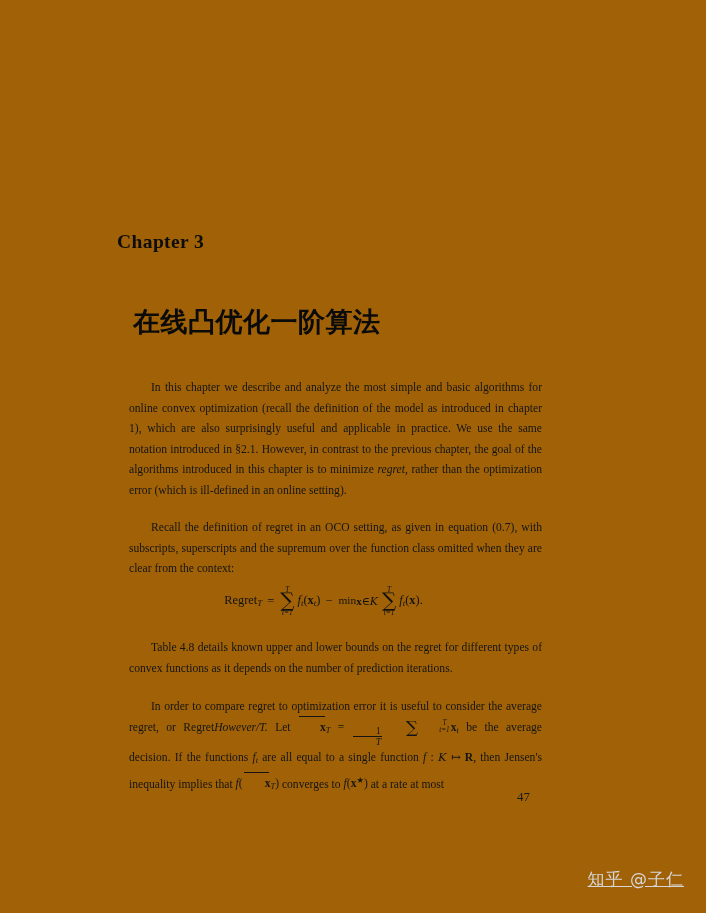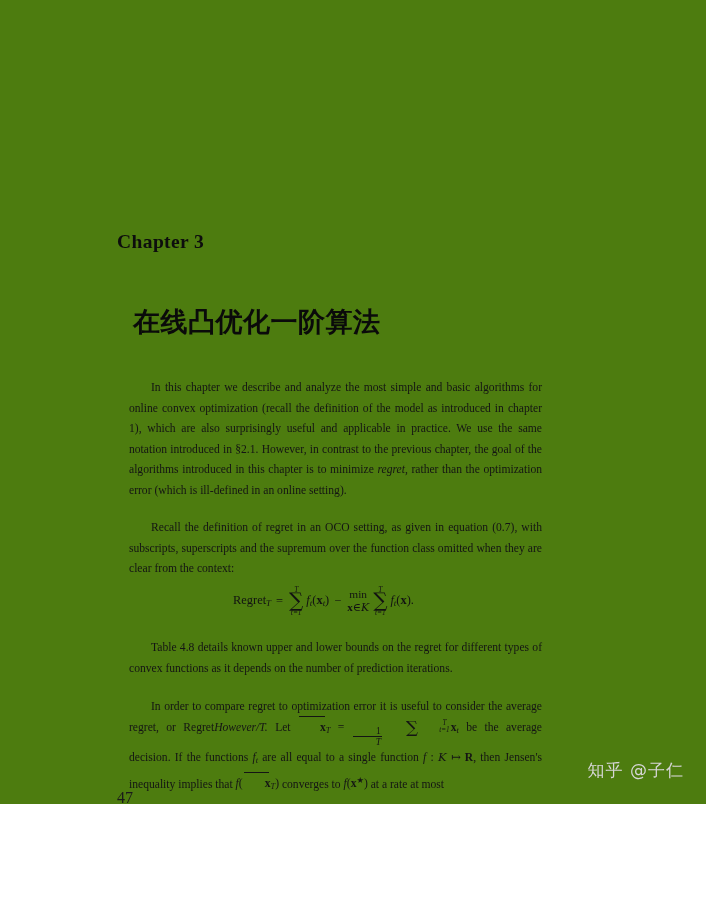--- a/index.html
+++ b/index.html
@@ -14,22 +14,22 @@
     overflow: hidden;
     font-family: "Liberation Serif", "DejaVu Serif", serif;
     color: #111111;
     -webkit-font-smoothing: antialiased;
   }
 
   .page {
     position: absolute;
     left: 0; top: 0;
     width: 706px;
-    height: 804px;
-    background: #4d7c0f;
+    height: 913px;
+    background: #a16207;
   }
 
   .content {
     position: absolute;
     left: 117px;
     top: 0;
     width: 413px;
   }
 
   
@@ -134,21 +134,20 @@
   .sum .lim.top { margin-bottom: -1px; }
   .sum .lim.bot { margin-top: -1px; }
   .sum .big {
     font-size: 20px;
     line-height: 0.86;
     font-family: "DejaVu Serif", serif;
   }
 
   .minop {
     display: inline-flex;
-    flex-direction: column;
     align-items: center;
     justify-content: center;
     line-height: 1;
     margin: 0 1px;
   }
   .minop .op { font-size: 11.4px; line-height: 1; }
   .minop .sub { font-size: 11px; line-height: 1; margin-top: 1px; }
 
   sub.ss { font-size: 0.72em; vertical-align: -0.28em; font-style: italic; }
   sup.ss { font-size: 0.72em; vertical-align: 0.45em; }
@@ -198,35 +197,36 @@
     height: 1px;
     background: #141414;
   }
 
   
   .page-number {
     position: absolute;
     top: 789px;
     left: 0;
     width: 413px;
-    text-align: left;
-    font-size: 16px;
+    text-align: right;
+    font-size: 13px;
     color: #1a1a1a;
   }
 
   .watermark {
     position: absolute;
     right: 22px;
     bottom: 22px;
     font-family: "DejaVu Sans", "Liberation Sans", sans-serif;
     font-size: 17px;
     color: #d6d6d6;
     letter-spacing: 1px;
     white-space: nowrap;
     user-select: none;
+    text-decoration: underline;
   }
 </style>
 </head>
 <body>
 
 <div class="page">
   <div class="content">
 
     <h1 class="chapter-label">Chapter 3</h1>
 

